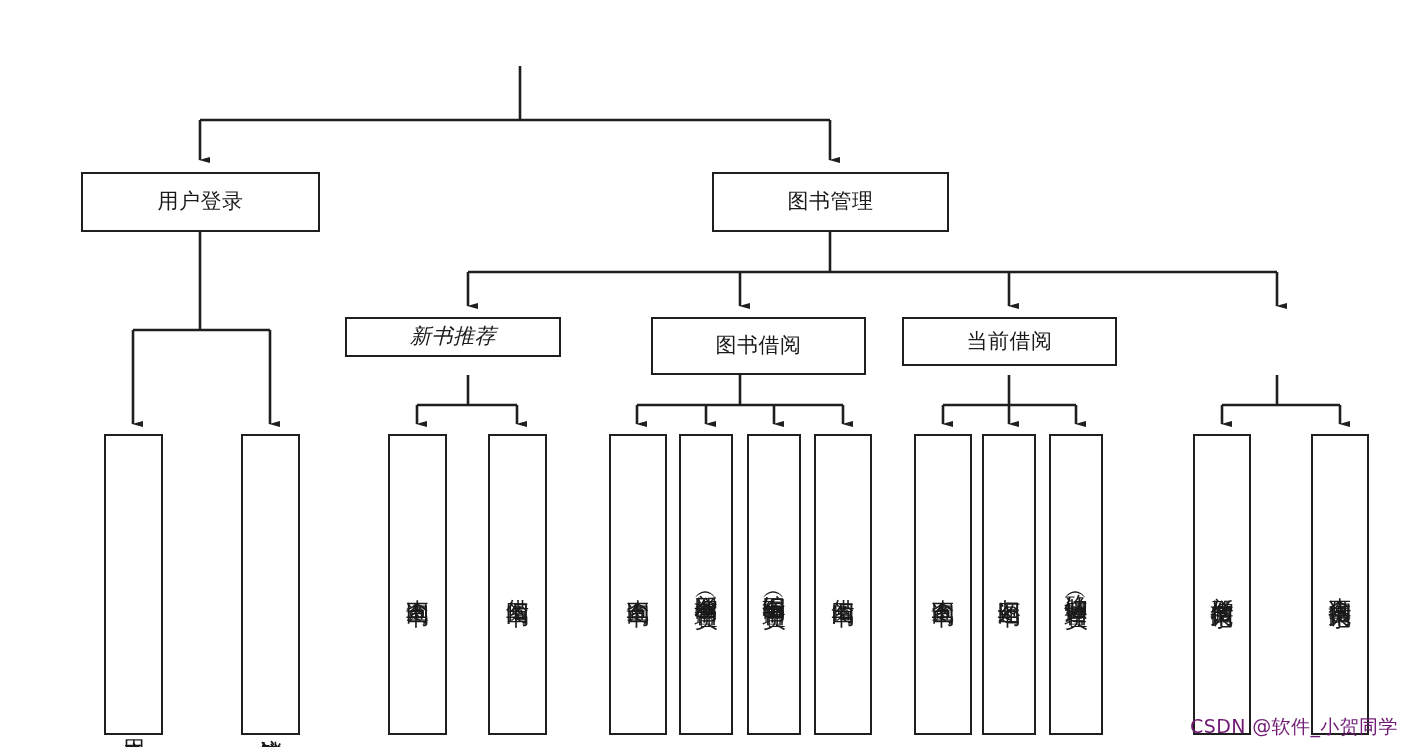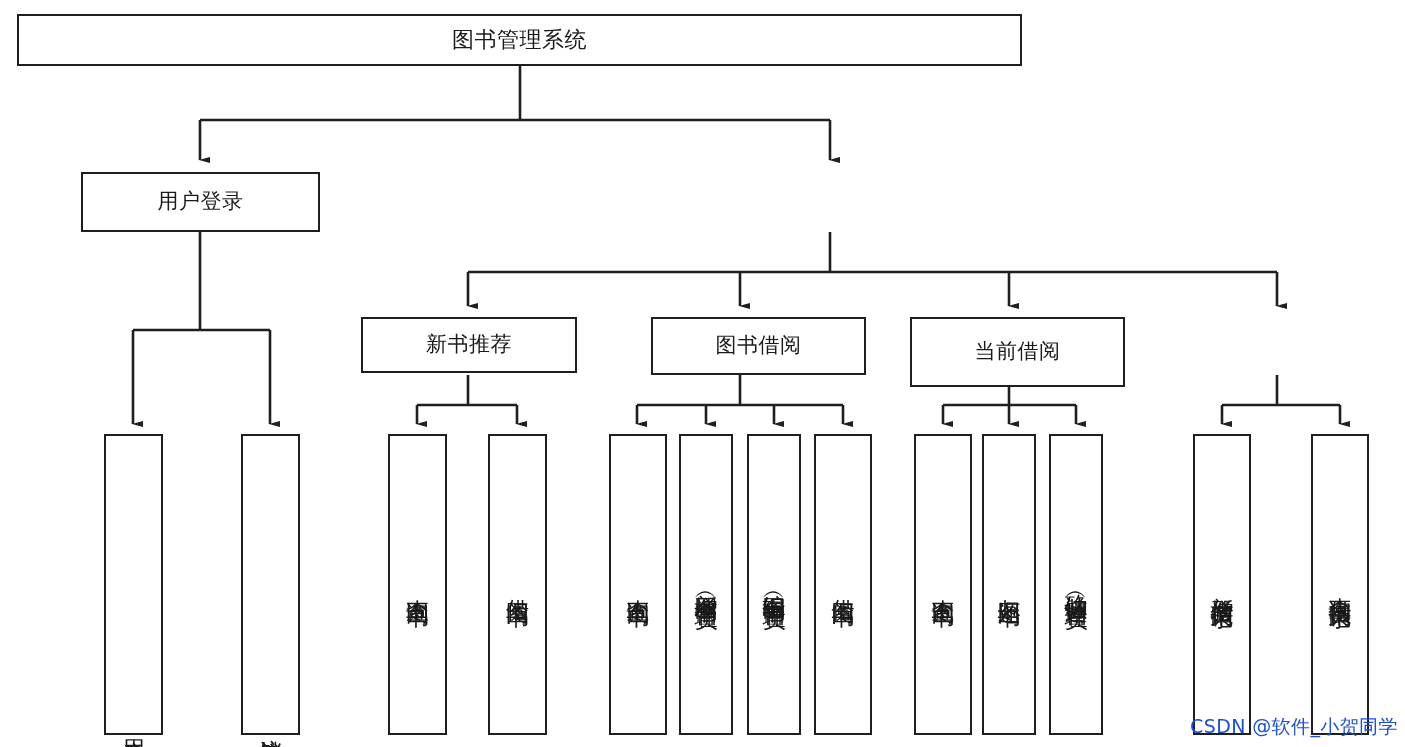--- a/index.html
+++ b/index.html
@@ -64,21 +64,21 @@
     line-height: 1.0;
     letter-spacing: 2px;
     text-align: center;
   }
   .node.vert.align-end {
     justify-content: flex-end;
   }
   .watermark {
     position: absolute;
     font-size: 19px;
-    color: #1d4ed8;
+    color: #701a75;
     white-space: nowrap;
     letter-spacing: 0.4px;
   }
 </style>
 </head>
 <body>
 
 <div id="canvas">
 
   <svg id="wires" viewBox="0 0 1405 747" xmlns="http://www.w3.org/2000/svg">
@@ -126,35 +126,35 @@
       <path d="M1009,405 L1009,424" marker-end="url(#arrow)"></path>
       <path d="M1076,405 L1076,424" marker-end="url(#arrow)"></path>
 
       <path d="M1277,375 L1277,405"></path>
       <path d="M1222,405 L1340,405"></path>
       <path d="M1222,405 L1222,424" marker-end="url(#arrow)"></path>
       <path d="M1340,405 L1340,424" marker-end="url(#arrow)"></path>
     </g>
   </svg>
 
-  <div class="node horiz root" style="left:17px; top:14px; width:1005px; height:52px;">
-    <span class="node-label">图书管理系统</span>
-  </div>
 
   <div class="node horiz" style="left:81px; top:172px; width:239px; height:60px;">
     <span class="node-label">用户登录</span>
   </div>
-
-  <div class="node horiz" style="left:361px; top:317px; width:216px; height:56px;">
+  <div class="node horiz" style="left:712px; top:172px; width:237px; height:60px;">
+    <span class="node-label">图书管理</span>
+  </div>
+
+  <div class="node horiz" style="left:345px; top:317px; width:216px; height:40px;font-style:italic;">
     <span class="node-label">新书推荐</span>
   </div>
   <div class="node horiz" style="left:651px; top:317px; width:215px; height:58px;">
     <span class="node-label">图书借阅</span>
   </div>
-  <div class="node horiz" style="left:902px; top:317px; width:215px; height:70px;margin-left:8px;">
+  <div class="node horiz" style="left:902px; top:317px; width:215px; height:49px;">
     <span class="node-label">当前借阅</span>
   </div>
 
   <div class="node vert align-end" style="left:104px; top:434px; width:59px; height:301px;">
     <span class="node-label">用户登录</span>
   </div>
   <div class="node vert align-end" style="left:241px; top:434px; width:59px; height:301px;">
     <span class="node-label">注销登录</span>
   </div>
 

